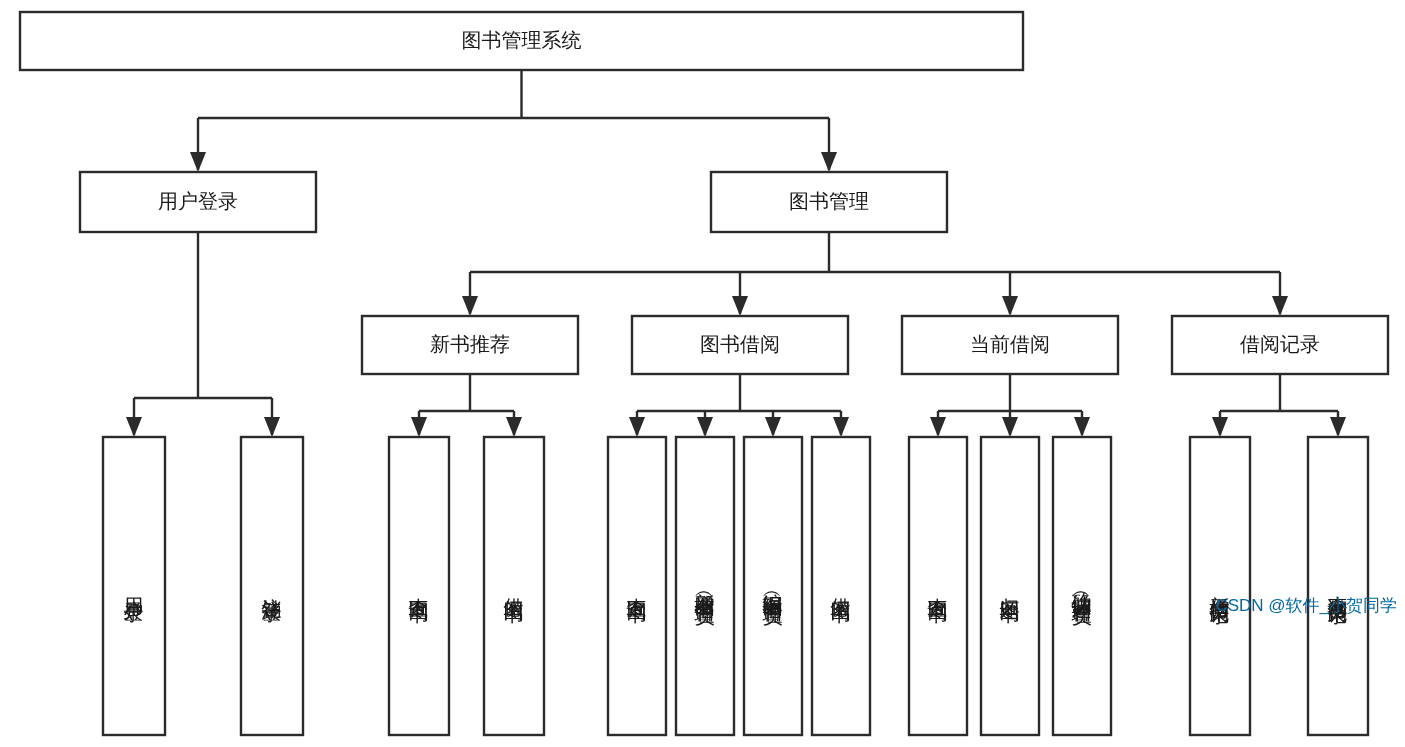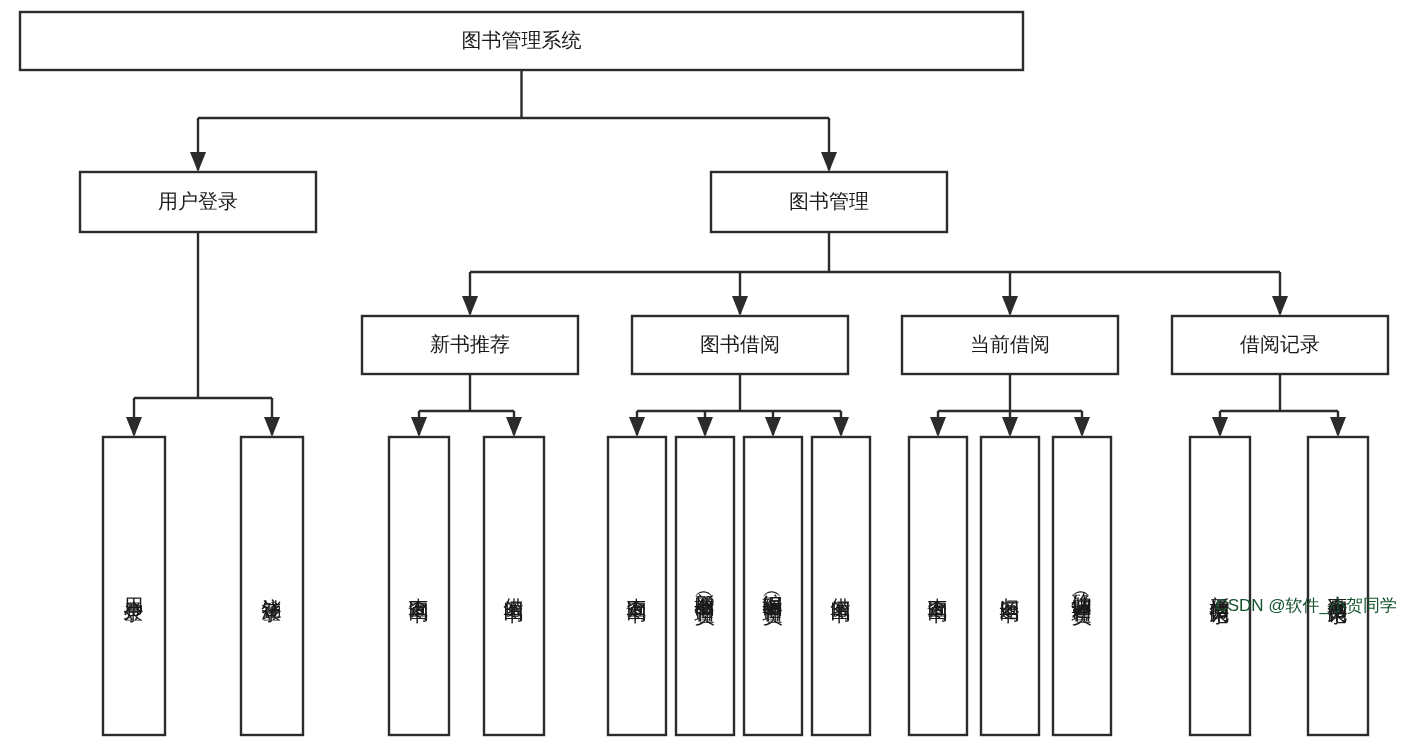--- a/index.html
+++ b/index.html
@@ -65,21 +65,21 @@
     letter-spacing: 2px;
     line-height: 1;
     white-space: nowrap;
   }
   .watermark {
     position: absolute;
     right: 8px;
     bottom: 4px;
     font-family: "Liberation Sans", "DejaVu Sans", sans-serif;
     font-size: 17px;
-    color: #14532d;
+    color: #0369a1;
     white-space: nowrap;
     user-select: none;
   }
 </style>
 </head>
 <body>
 
 <div id="diagram-root">
 
   <svg id="tree-svg" viewBox="0 0 1405 747">

